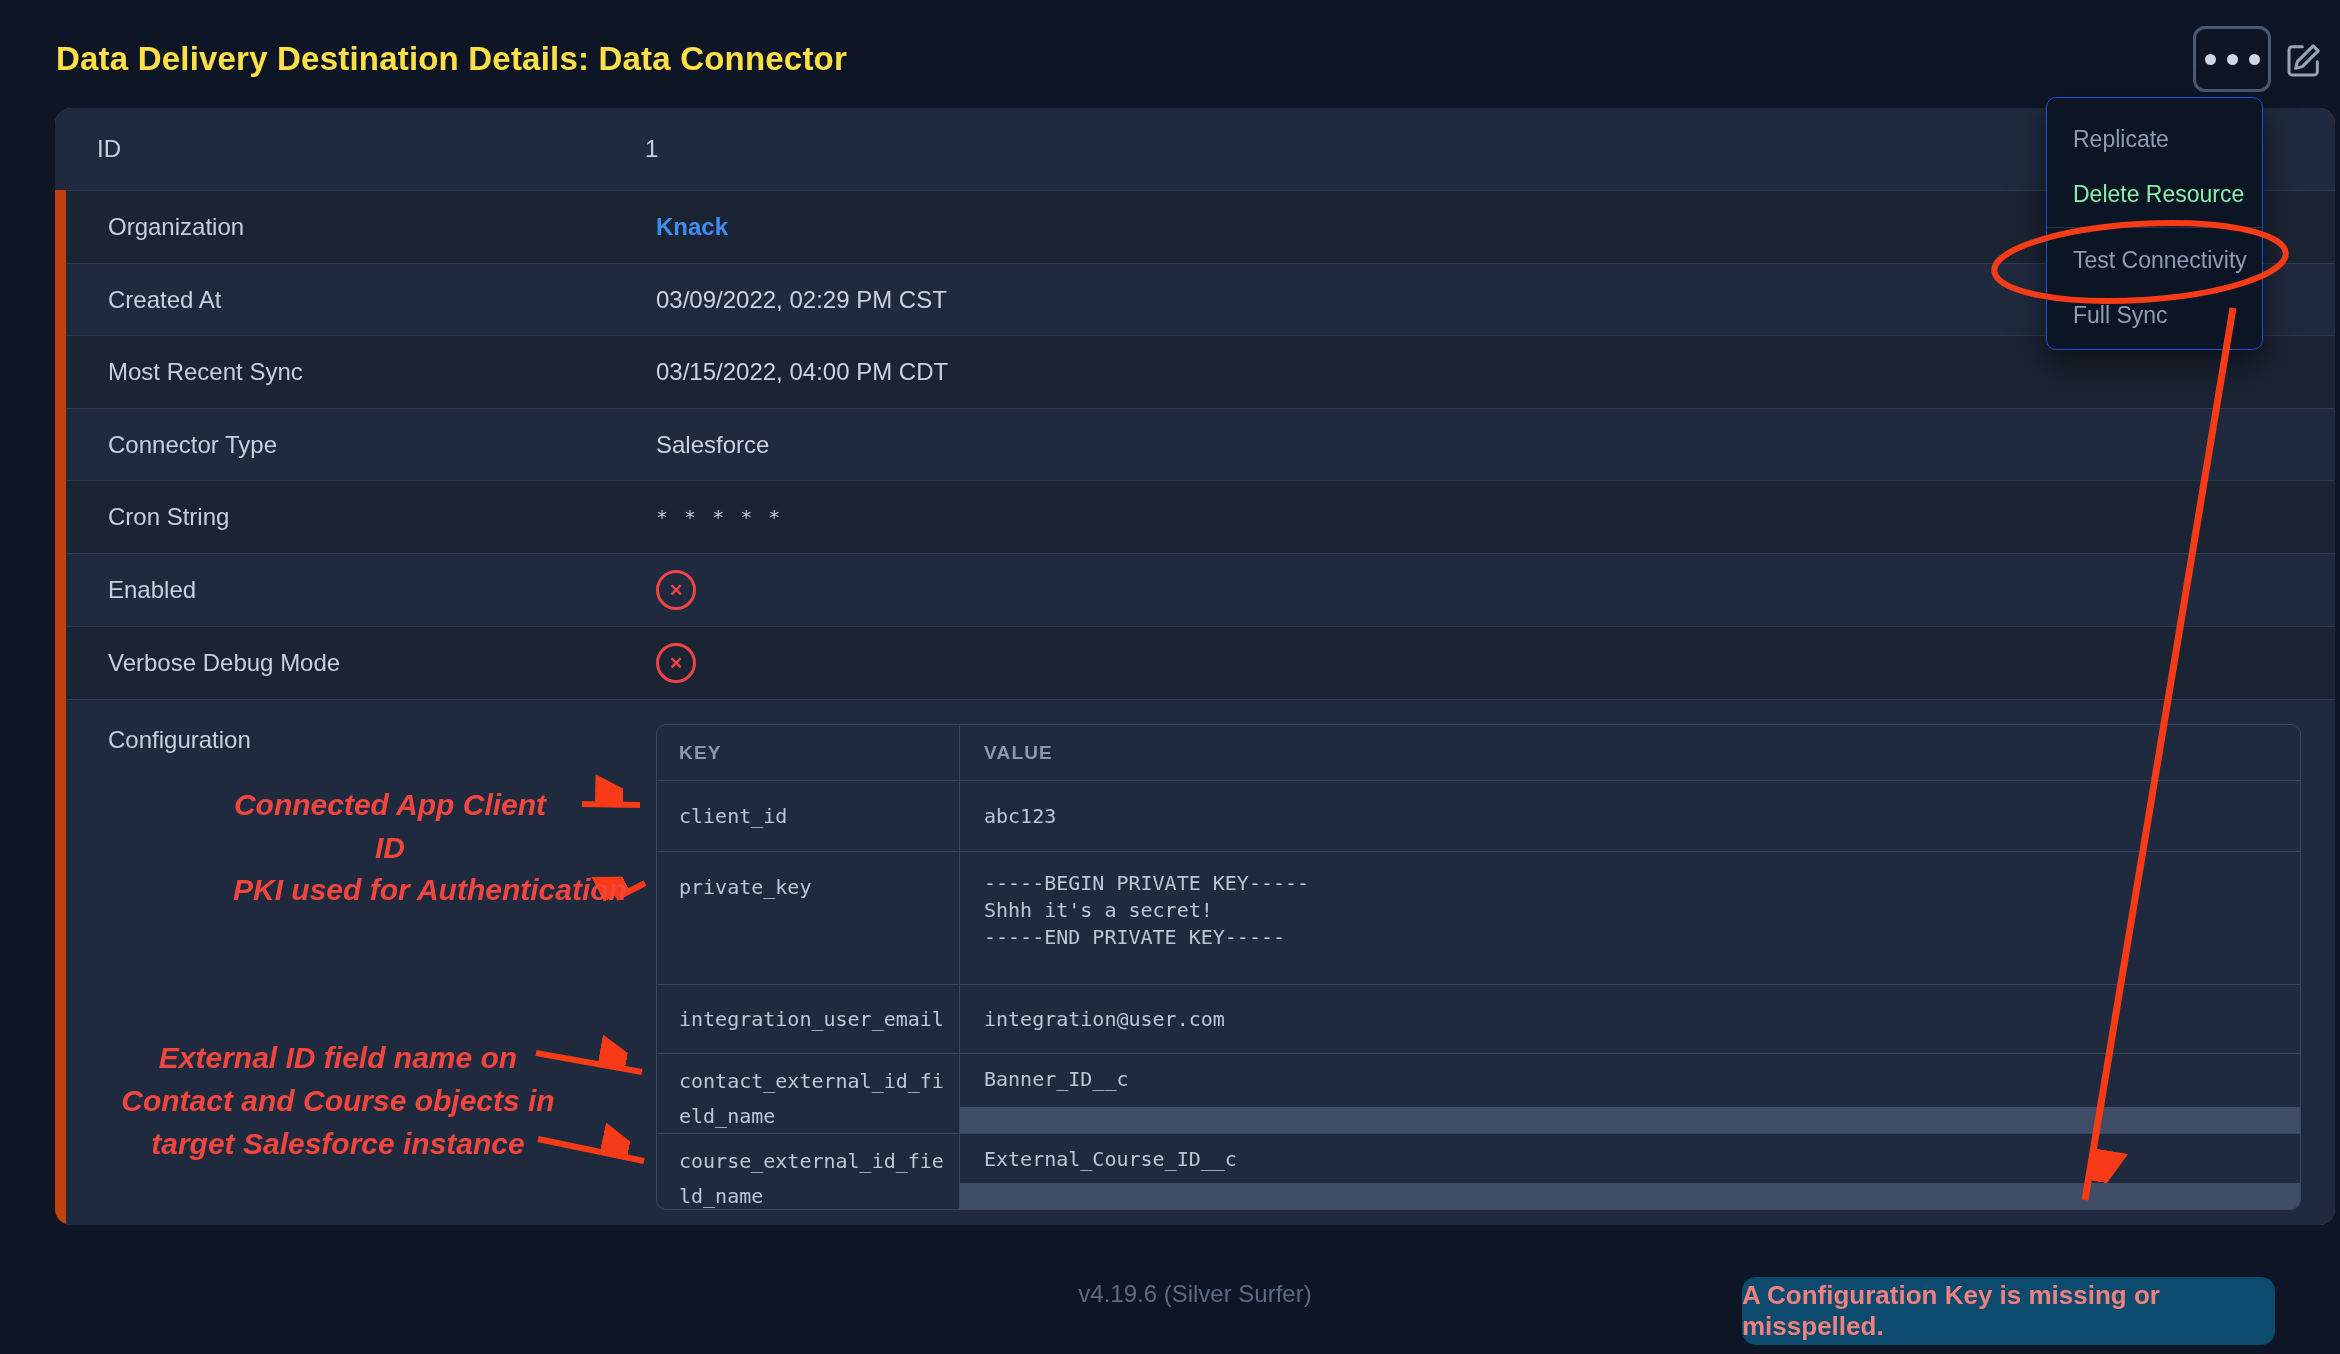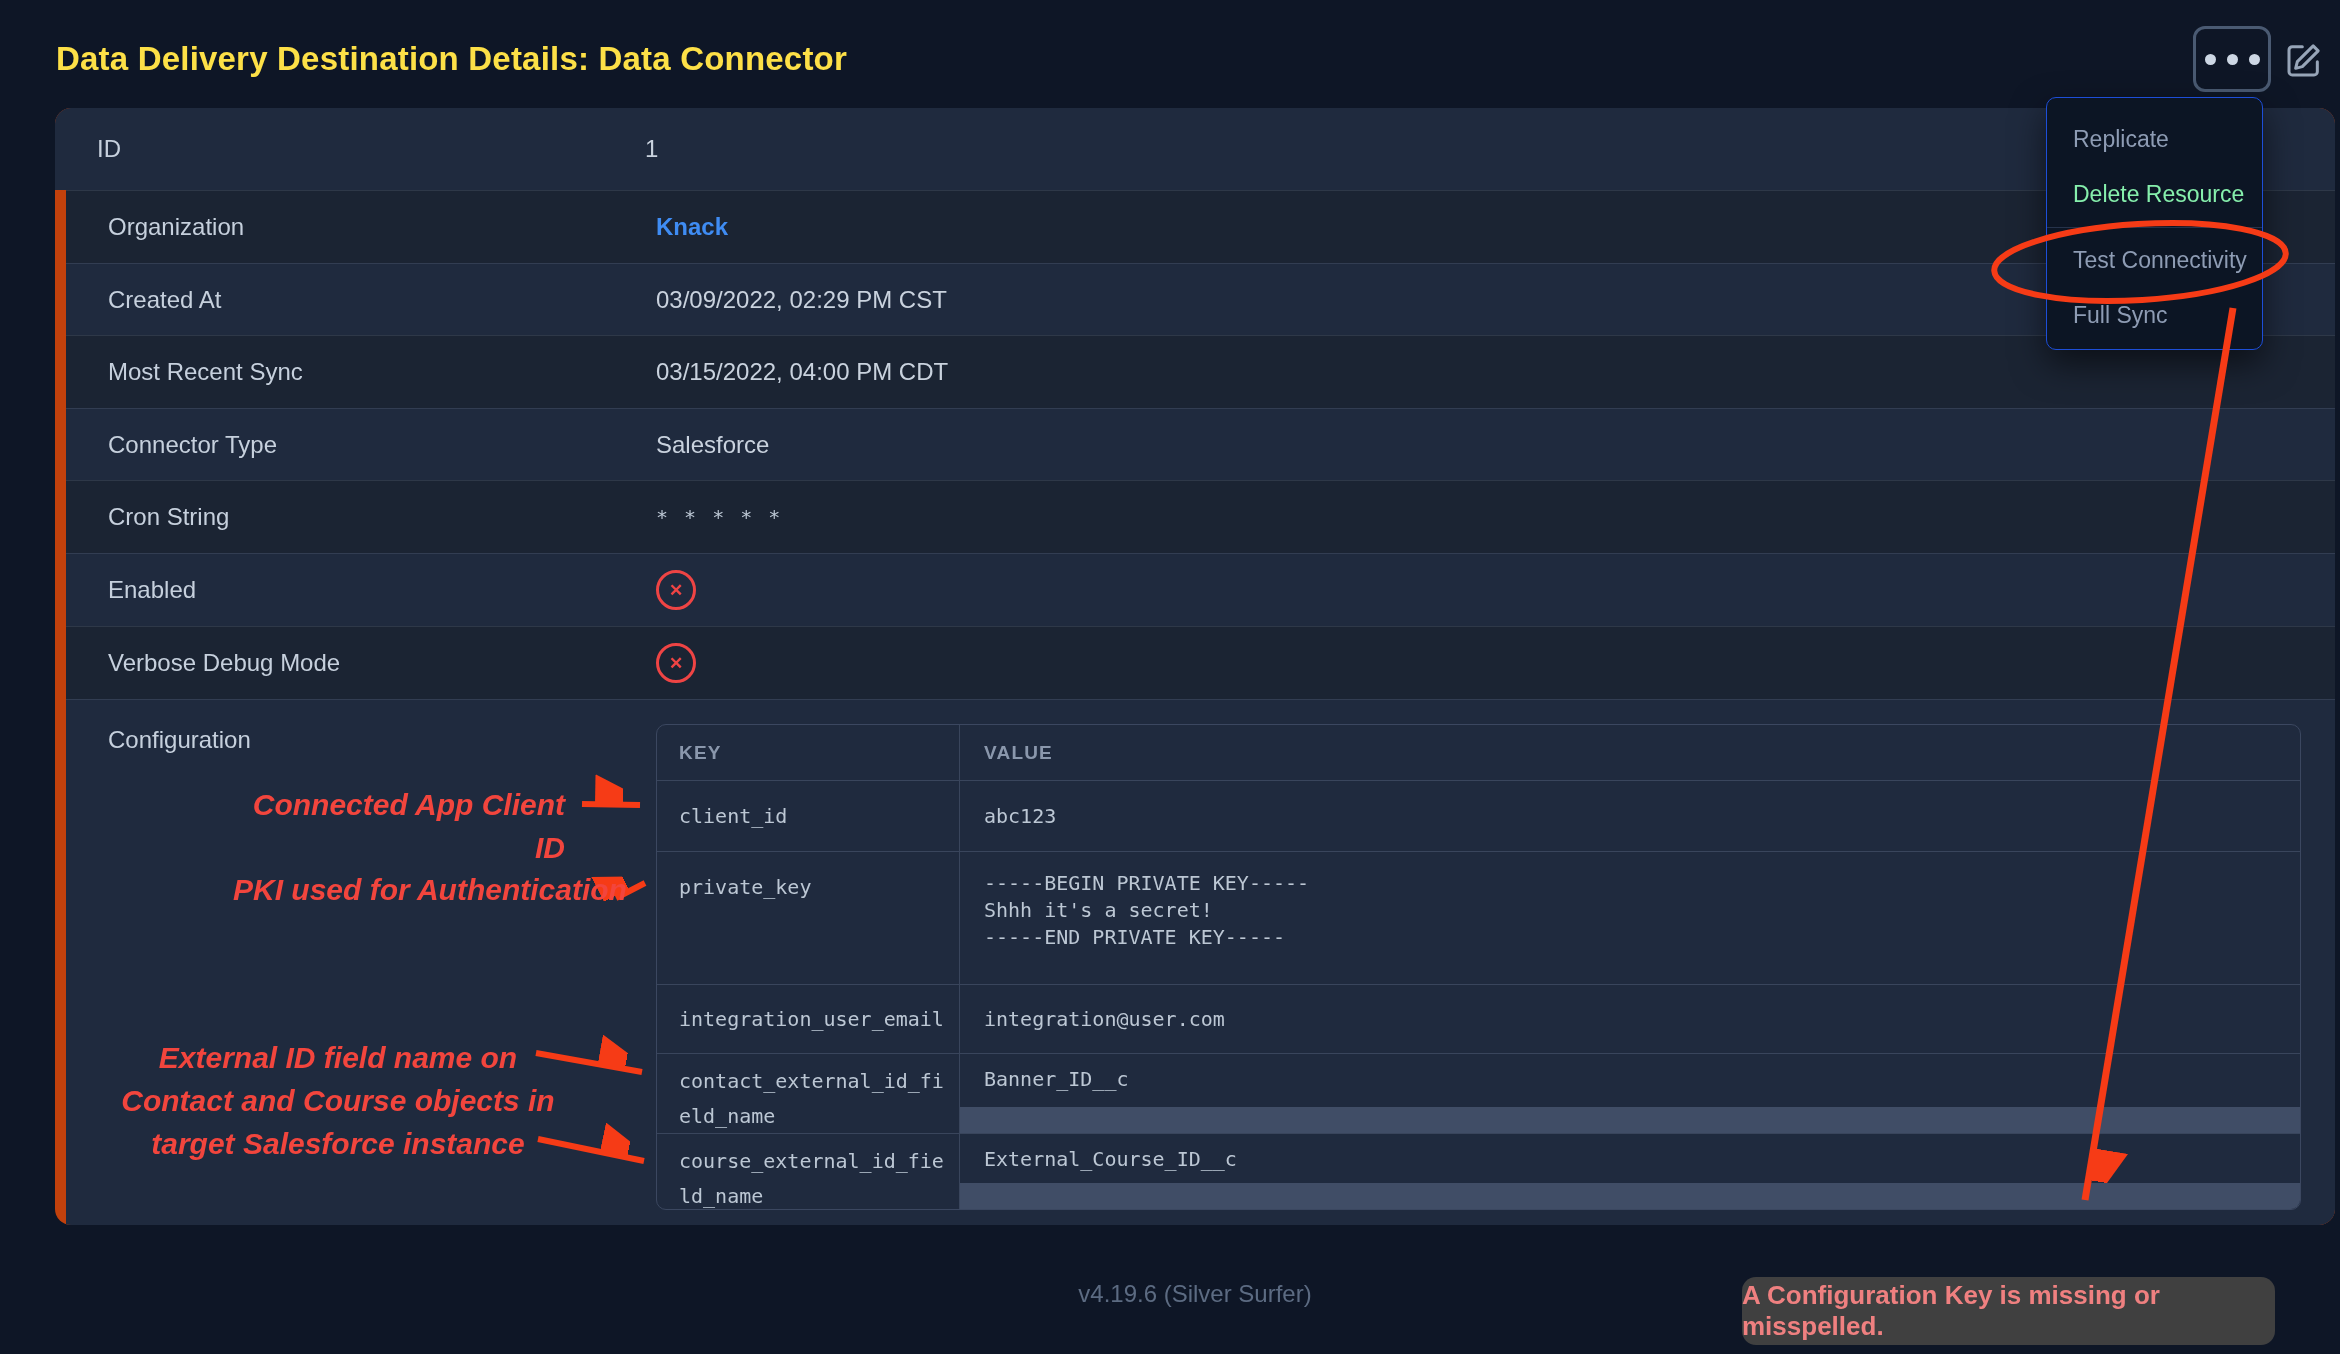--- a/index.html
+++ b/index.html
@@ -89,31 +89,31 @@
   }
   .menu-item.danger{color:#86efac;}
   .menu-divider{height:1px;background:#26334b;margin:5px 0;}
   
   .version{
     position:absolute;left:55px;top:1280px;width:2280px;text-align:center;
     font-size:24px;color:#5c6b82;
   }
   .toast{
     position:absolute;left:1742px;top:1277px;width:533px;height:68px;
-    background:#404040;border-radius:14px;z-index:20;
+    background:#0c4a6e;border-radius:14px;z-index:20;
     display:flex;align-items:center;justify-content:center;
     font-size:26px;font-weight:700;color:#ef8080;
   }
   
   .overlay{position:absolute;left:0;top:0;z-index:50;pointer-events:none;}
   .anno{
     position:absolute;z-index:55;pointer-events:none;
     color:#f2453d;font-size:30px;font-weight:700;font-style:italic;line-height:43px;
   }
-  .anno.right{text-align:right;}
+  .anno.right{text-align:center;}
   .anno.center{text-align:center;white-space:pre-line;}
 </style>
 </head>
 <body>
 
 <div class="page-title">Data Delivery Destination Details: Data Connector</div>
 
 <button class="more-btn">
   <span class="dot"></span>
   <span class="dot"></span>

